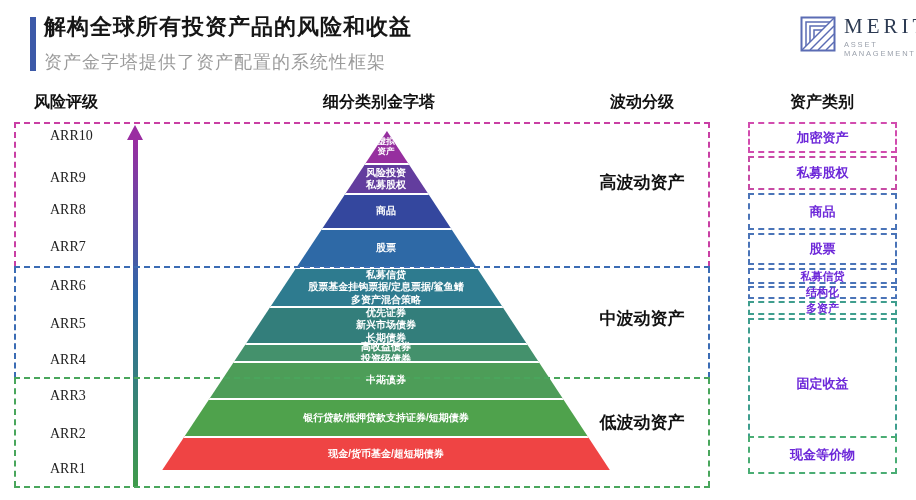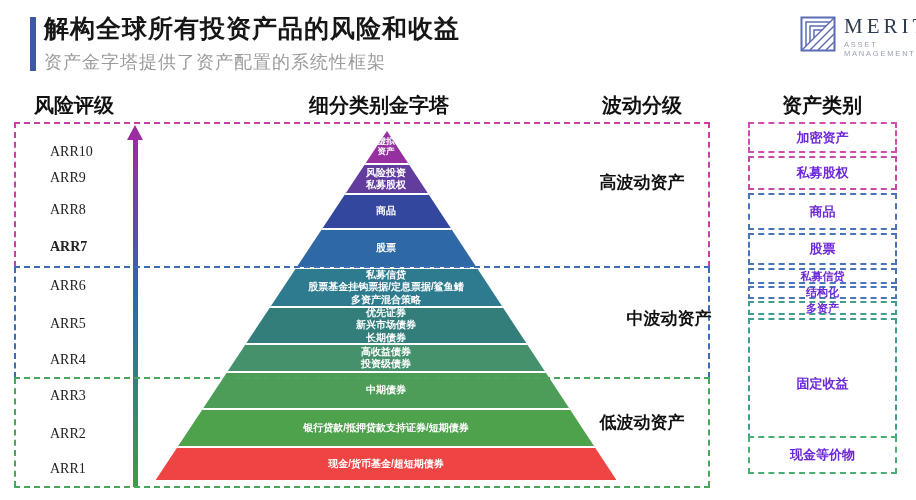--- a/index.html
+++ b/index.html
@@ -2,31 +2,31 @@
 <html><head>
 <meta charset="utf-8">
 <style>
   html,body{margin:0;padding:0;background:#fff;}
   #canvas{position:relative;width:916px;height:500px;background:#fff;overflow:hidden;
           font-family:"Liberation Sans",sans-serif;color:#1b1b1b;}
   .abs{position:absolute;}
 
   
   #accent-bar{left:30px;top:17px;width:6px;height:54px;background:#3c59a8;}
-  #page-title{left:44px;top:12px;font-size:25px;font-weight:bold;color:#161616;
+  #page-title{left:44px;top:12px;font-size:22px;font-weight:bold;color:#161616;
               font-family:"Liberation Serif",serif;letter-spacing:1px;}
   #page-subtitle{left:44px;top:50px;font-size:18px;color:#9b9b9b;
               font-family:"Liberation Serif",serif;letter-spacing:1px;}
   #logo{left:800px;top:16px;display:flex;align-items:flex-start;}
   #logo-text{margin-left:8px;}
   #logo-name{font-family:"Liberation Serif",serif;font-size:21px;letter-spacing:4px;color:#2c3a52;line-height:1;}
   #logo-sub{font-size:7.5px;letter-spacing:1.8px;color:#9ba1ac;margin-top:3px;}
 
   
-  .col-header{font-size:20px;font-weight:bold;color:#111;font-family:"Liberation Serif",serif;top:92px;}
+  .col-header{font-size:16px;font-weight:bold;color:#111;font-family:"Liberation Serif",serif;top:92px;}
   #col-risk{left:34px;}
   #col-pyramid{left:289px;width:180px;text-align:center;}
   #col-volatility{left:577px;width:130px;text-align:center;}
   #col-asset{left:762px;width:120px;text-align:center;}
 
   
   .zone{box-sizing:border-box;background:transparent;z-index:1;}
   .zone-label{z-index:7;font-size:17px;font-weight:bold;color:#111;width:160px;text-align:center;
               font-family:"Liberation Serif",serif;}
   .divider{left:14px;width:696px;height:0;z-index:6;}
@@ -87,33 +87,33 @@
 
   <div id="col-risk" class="abs col-header">风险评级</div>
   <div id="col-pyramid" class="abs col-header">细分类别金字塔</div>
   <div id="col-volatility" class="abs col-header">波动分级</div>
   <div id="col-asset" class="abs col-header">资产类别</div>
 
   <div id="zones">
       <div class="abs zone" style="left: 14px; top: 122px; width: 696px; height: 145px; border-left: 2px dashed rgb(201, 63, 164); border-right: 2px dashed rgb(201, 63, 164); border-top: 2px dashed rgb(201, 63, 164);"></div>
       <div class="abs zone-label" style="left: 562px; top: 171px;">高波动资产</div>
       <div class="abs zone" style="left: 14px; top: 267px; width: 696px; height: 111px; border-left: 2px dashed rgb(59, 108, 180); border-right: 2px dashed rgb(59, 108, 180);"></div>
-      <div class="abs zone-label" style="left: 589px; top: 307px;">中波动资产</div>
+      <div class="abs zone-label" style="left: 562px; top: 307px;">中波动资产</div>
       <div class="abs zone" style="left: 14px; top: 378px; width: 696px; height: 109px; border-left: 2px dashed rgb(73, 166, 92); border-right: 2px dashed rgb(73, 166, 92);"></div>
       <div class="abs zone-label" style="left: 562px; top: 411px;">低波动资产</div>
       <div class="abs divider" style="top: 266px; border-top: 2px dashed rgb(59, 108, 180);"></div>
       <div class="abs divider" style="top: 377px; border-top: 2px dashed rgb(73, 166, 92);"></div>
       <div class="abs divider" style="top: 486px; border-top: 2px dashed rgb(73, 166, 92);"></div>
     </div>
 
   <div id="risk-labels">
-      <div class="abs arr-label" style="top: 144px;">ARR10</div>
+      <div class="abs arr-label" style="top: 128px;">ARR10</div>
       <div class="abs arr-label" style="top: 170px;">ARR9</div>
       <div class="abs arr-label" style="top: 202px;">ARR8</div>
-      <div class="abs arr-label" style="top: 239px; font-weight: bold;">ARR7</div>
+      <div class="abs arr-label" style="top: 239px;">ARR7</div>
       <div class="abs arr-label" style="top: 278px;">ARR6</div>
       <div class="abs arr-label" style="top: 316px;">ARR5</div>
       <div class="abs arr-label" style="top: 352px;">ARR4</div>
       <div class="abs arr-label" style="top: 388px;">ARR3</div>
       <div class="abs arr-label" style="top: 426px;">ARR2</div>
       <div class="abs arr-label" style="top: 461px;">ARR1</div>
     </div>
 
   <div id="arrow-line" class="abs"></div>
   <div id="arrow-head" class="abs"></div>
@@ -136,21 +136,21 @@
       <div class="band" style="height: 39px; background: rgb(46, 123, 143);">
         <div class="bline">私募信贷</div>
         <div class="bline">股票基金挂钩票据/定息票据/鲨鱼鳍</div>
         <div class="bline">多资产混合策略</div>
       </div>
       <div class="band" style="height: 37px; background: rgb(51, 126, 123);">
         <div class="bline">优先证券</div>
         <div class="bline">新兴市场债券</div>
         <div class="bline">长期债券</div>
       </div>
-      <div class="band" style="height: 28px; background: rgb(68, 145, 108);">
+      <div class="band" style="height: 18px; background: rgb(68, 145, 108);">
         <div class="bline">高收益债券</div>
         <div class="bline">投资级债券</div>
       </div>
       <div class="band" style="height: 37px; background: rgb(77, 157, 88);">
         <div class="bline">中期债券</div>
       </div>
       <div class="band" style="height: 38px; background: rgb(79, 162, 76);">
         <div class="bline">银行贷款/抵押贷款支持证券/短期债券</div>
       </div>
       <div class="band" style="height: 34px; background: #ef4444;">

